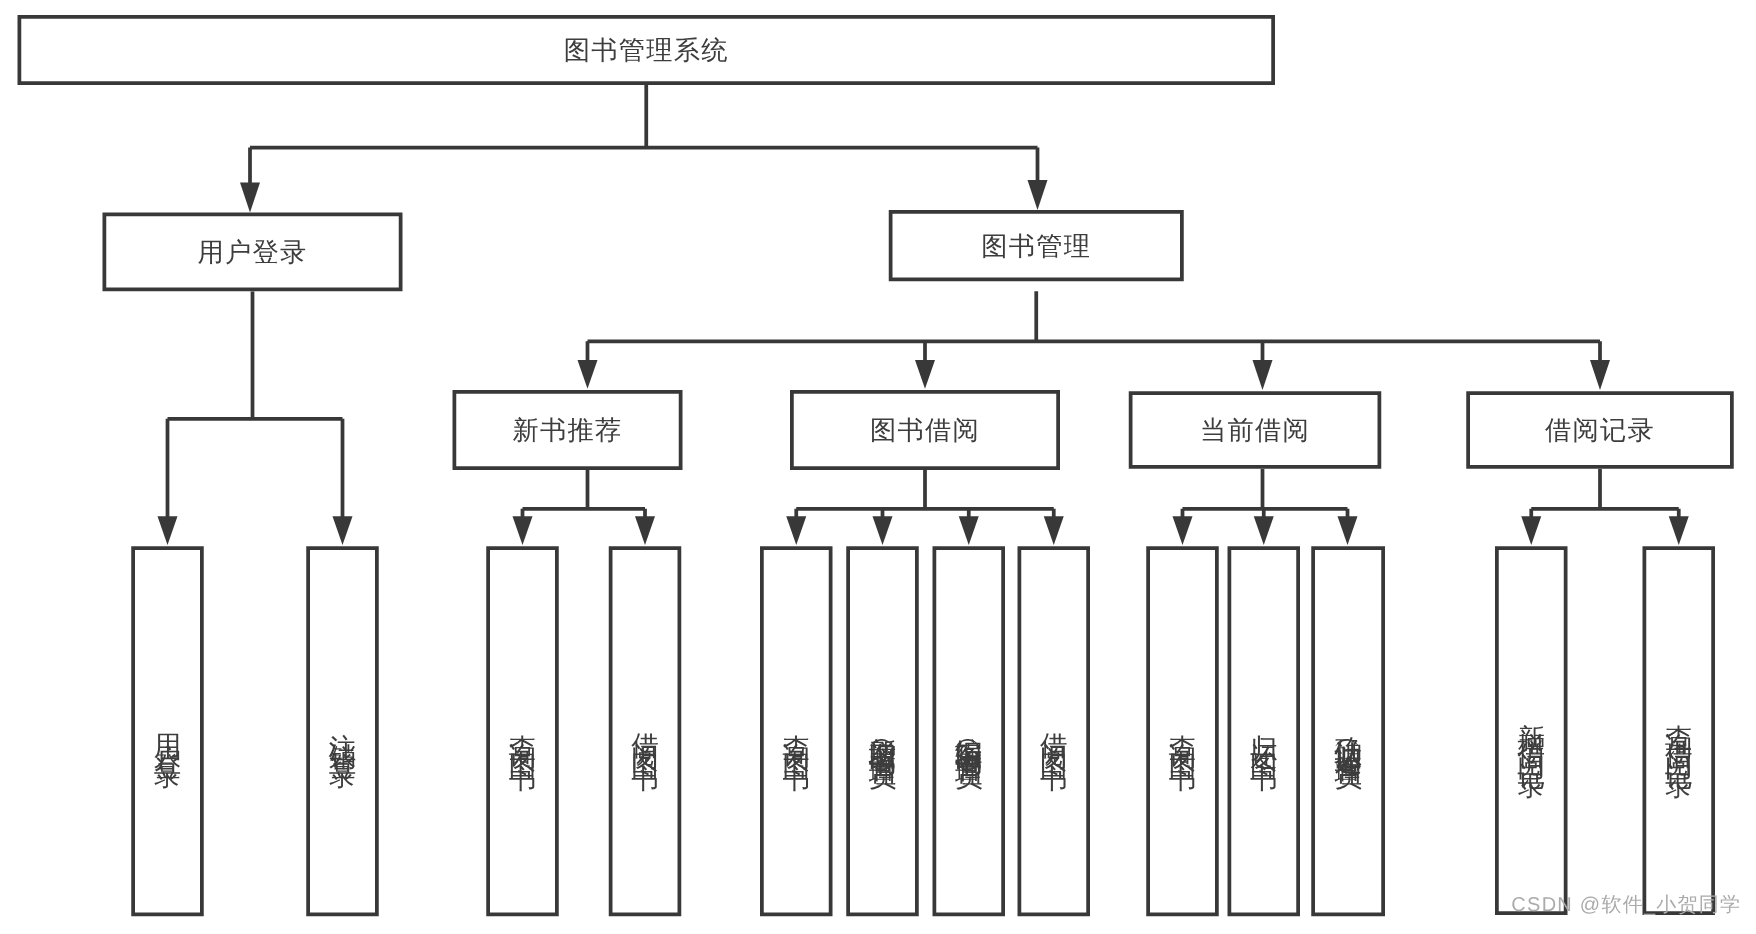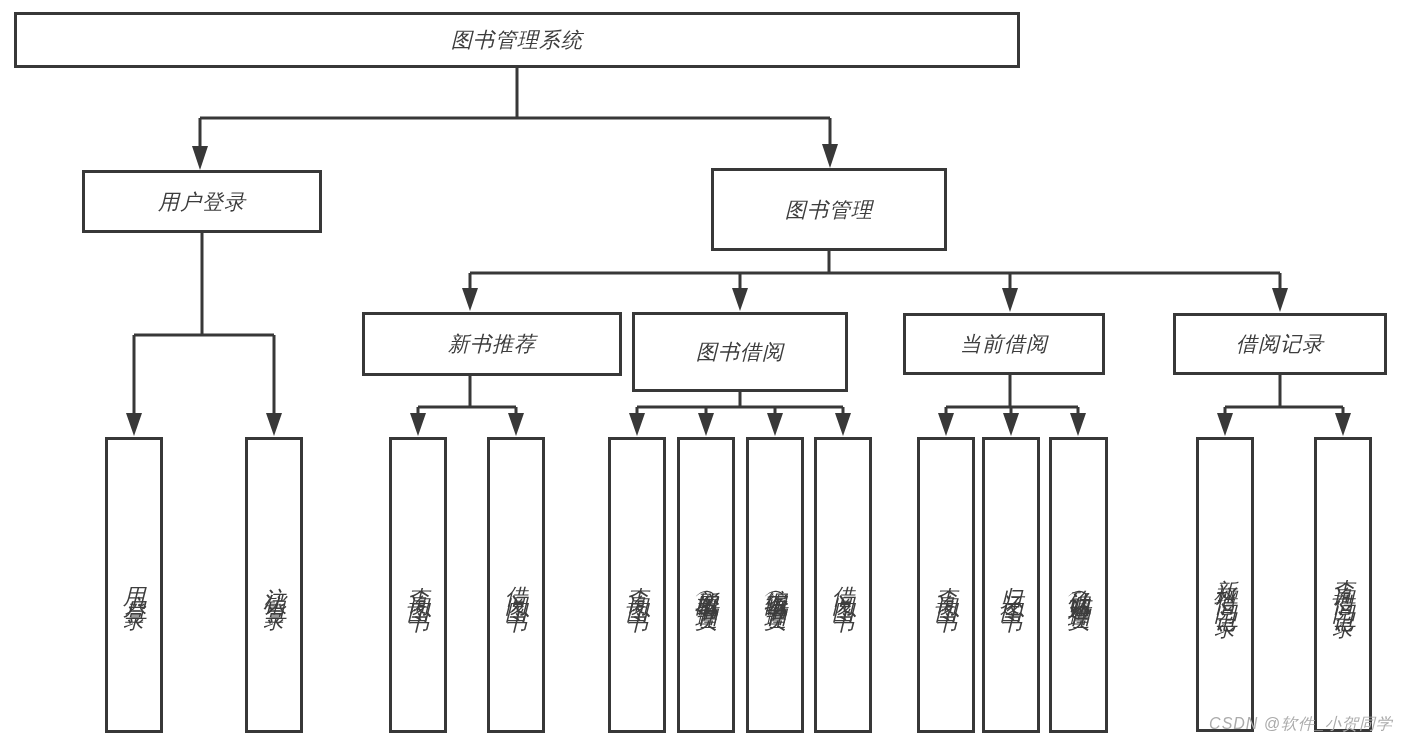--- a/index.html
+++ b/index.html
@@ -3,21 +3,20 @@
 <meta charset="utf-8">
 <style>
   html, body { margin: 0; padding: 0; background: #ffffff; }
   .canvas {
     position: relative;
     width: 1405px;
     height: 747px;
     background: var(--bg-color, #ffffff);
     font-family: "Liberation Sans", "DejaVu Sans", sans-serif;
     overflow: hidden;
-    font-style: italic;
   }
   svg.connectors {
     position: absolute;
     left: 0; top: 0;
     width: 1405px; height: 747px;
     pointer-events: none;
   }
   svg.connectors path {
     stroke: var(--line-color, #383838);
     stroke-width: 3;
@@ -103,24 +102,24 @@
     <g>
       <path d="M1280,375 V407 M1225,407 H1343 M1225,407 V416 M1343,407 V416"></path>
       <polygon points="1217,413 1233,413 1225,436"></polygon>
       <polygon points="1335,413 1351,413 1343,436"></polygon>
     </g>
   </svg>
 
   <div class="box" style="left:14px; top:12px; width:1006px; height:56px;">图书管理系统</div>
 
   <div class="box" style="left:82px; top:170px; width:240px; height:63px;">用户登录</div>
-  <div class="box" style="left:711px; top:168px; width:236px; height:83px;">图书管理</div>
+  <div class="box" style="left:711px; top:168px; width:236px; height:57px;">图书管理</div>
 
-  <div class="box" style="left:362px; top:312px; width:260px; height:64px;">新书推荐</div>
-  <div class="box" style="left:632px; top:312px; width:216px; height:80px;">图书借阅</div>
+  <div class="box" style="left:362px; top:312px; width:184px; height:64px;">新书推荐</div>
+  <div class="box" style="left:632px; top:312px; width:216px; height:64px;">图书借阅</div>
   <div class="box" style="left:903px; top:313px; width:202px; height:62px;">当前借阅</div>
   <div class="box" style="left:1173px; top:313px; width:214px; height:62px;">借阅记录</div>
 
   <div class="box vbox" style="left:105px; top:437px; width:58px; height:296px;">用户登录</div>
   <div class="box vbox" style="left:245px; top:437px; width:58px; height:296px;">注销登录</div>
 
   <div class="box vbox" style="left:389px; top:437px; width:58px; height:296px;">查询图书</div>
   <div class="box vbox" style="left:487px; top:437px; width:58px; height:296px;">借阅图书</div>
 
   <div class="box vbox" style="left:608px; top:437px; width:58px; height:296px;">查询图书</div>

